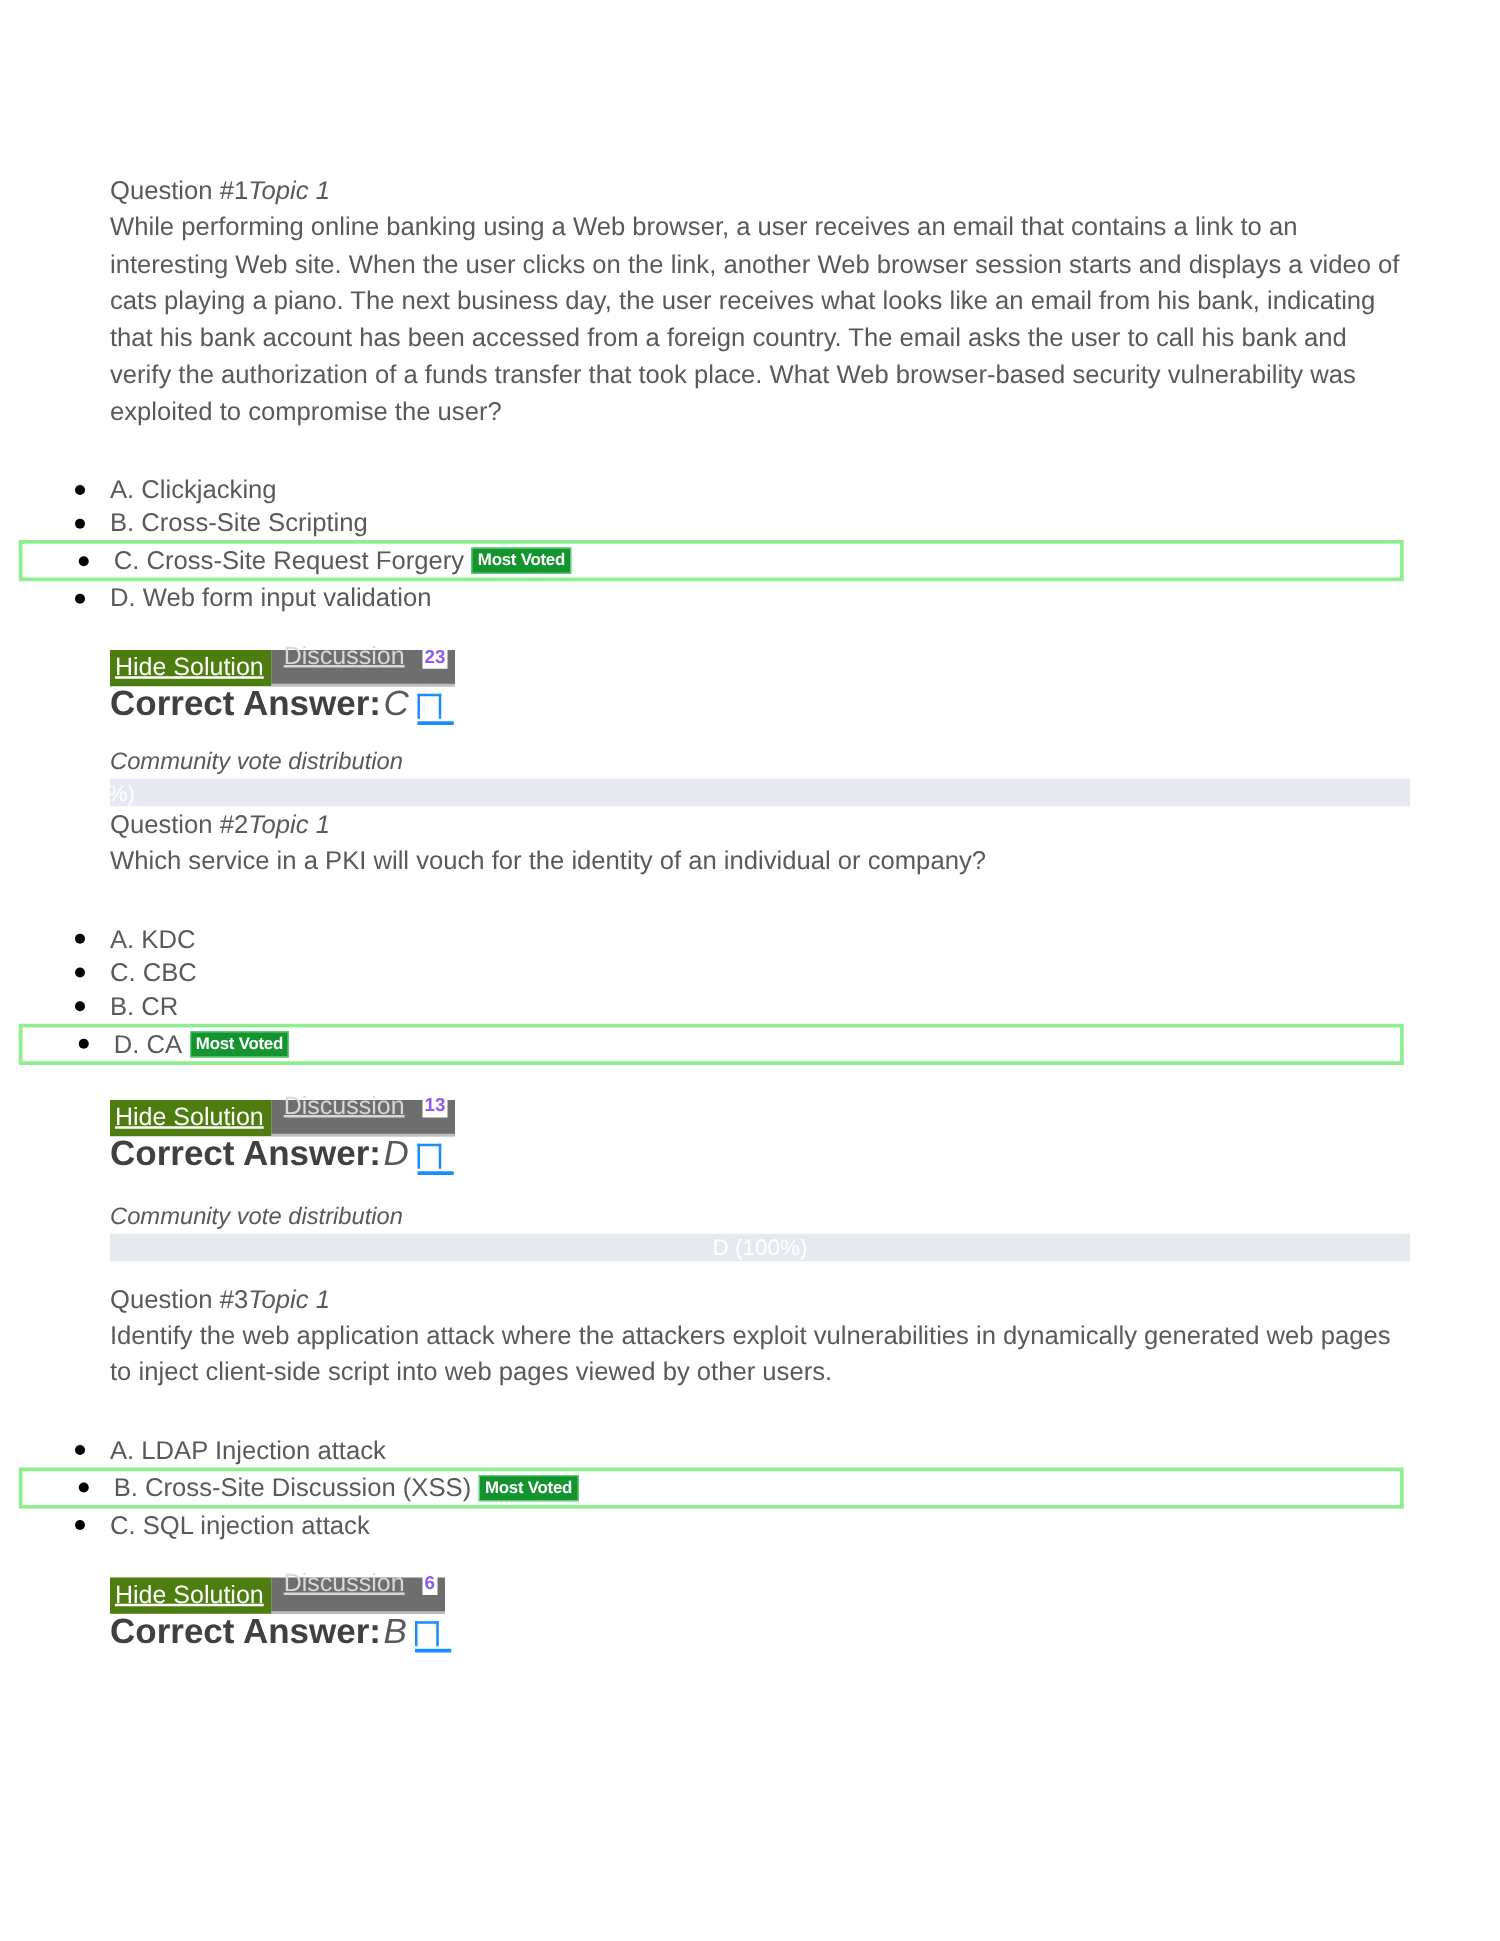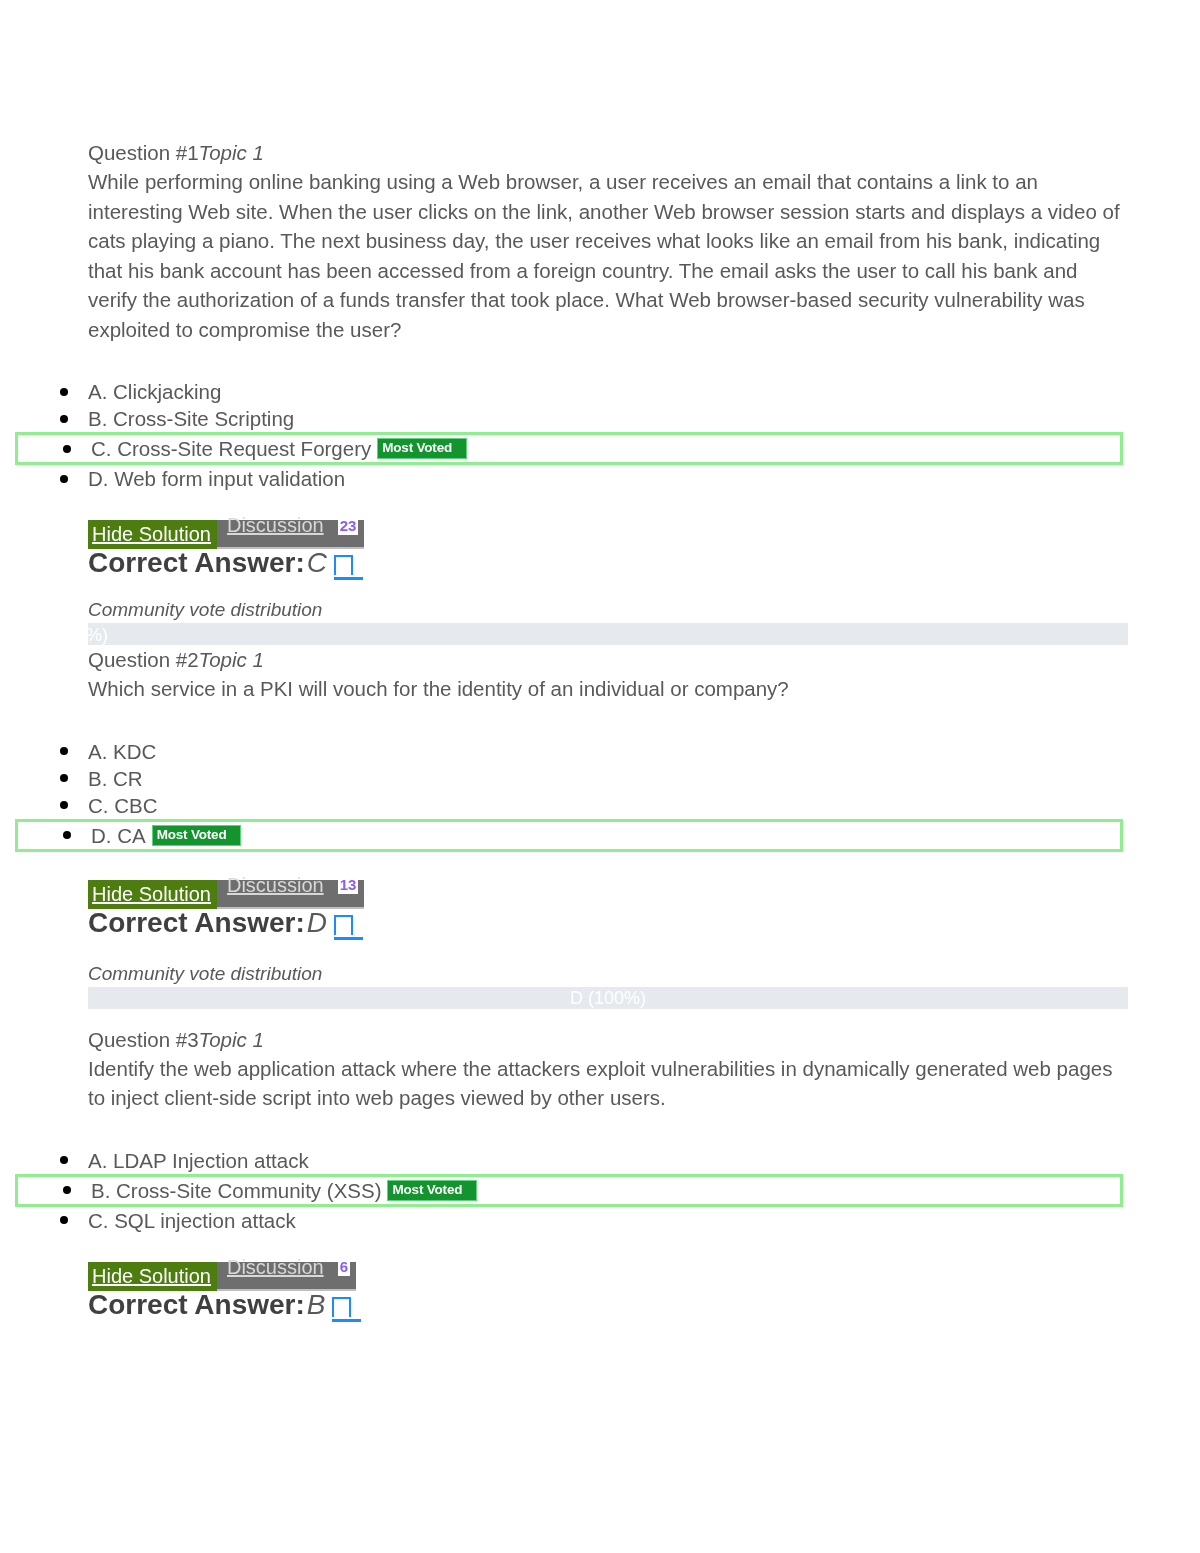--- a/index.html
+++ b/index.html
@@ -88,21 +88,21 @@
     color: #595959;
     white-space: nowrap;
   }
   .most-voted {
     display: inline-block;
     background: #13942e;
     color: #ffffff;
     font-size: 13.5px;
     font-weight: bold;
     line-height: 16px;
-    padding: 1px 14px 2px 4px;
+    padding: 1px 4px 2px 4px;
     margin-left: 6px;
     border: 1px solid #5ed37a;
     vertical-align: 3px;
     letter-spacing: -0.2px;
     white-space: nowrap;
   }
 
   
   .solution-bar {
     display: flex;
@@ -264,25 +264,25 @@
       <div class="q-head"><span class="q-num">Question #2</span><span class="q-topic">Topic 1</span></div>
       <div class="q-body">Which service in a PKI will vouch for the identity of an individual or company?</div>
       <div class="sp-34"></div>
       <ul class="options">
         <li class="opt-row">
           <span class="bullet"></span>
           <span class="opt-text">A. KDC</span>
         </li>
         <li class="opt-row">
           <span class="bullet"></span>
+          <span class="opt-text">C. CBC</span>
+        </li>
+        <li class="opt-row">
+          <span class="bullet"></span>
           <span class="opt-text">B. CR</span>
-        </li>
-        <li class="opt-row">
-          <span class="bullet"></span>
-          <span class="opt-text">C. CBC</span>
         </li>
         <li class="opt-row highlight">
           <span class="bullet"></span>
           <span class="opt-text">D. CA</span>
           <span class="most-voted">Most Voted</span>
         </li>
       </ul>
       <div class="sp-28"></div>
       <div class="solution-bar">
         <div class="hide-solution">Hide Solution</div>
@@ -307,21 +307,21 @@
       <div class="q-head"><span class="q-num">Question #3</span><span class="q-topic">Topic 1</span></div>
       <div class="q-body">Identify the web application attack where the attackers exploit vulnerabilities in dynamically generated web pages to inject client-side script into web pages viewed by other users.</div>
       <div class="sp-34"></div>
       <ul class="options">
         <li class="opt-row">
           <span class="bullet"></span>
           <span class="opt-text">A. LDAP Injection attack</span>
         </li>
         <li class="opt-row highlight">
           <span class="bullet"></span>
-          <span class="opt-text">B. Cross-Site Community (XSS)</span>
+          <span class="opt-text">B. Cross-Site Discussion (XSS)</span>
           <span class="most-voted">Most Voted</span>
         </li>
         <li class="opt-row">
           <span class="bullet"></span>
           <span class="opt-text">C. SQL injection attack</span>
         </li>
       </ul>
       <div class="sp-28"></div>
       <div class="solution-bar">
         <div class="hide-solution">Hide Solution</div>

